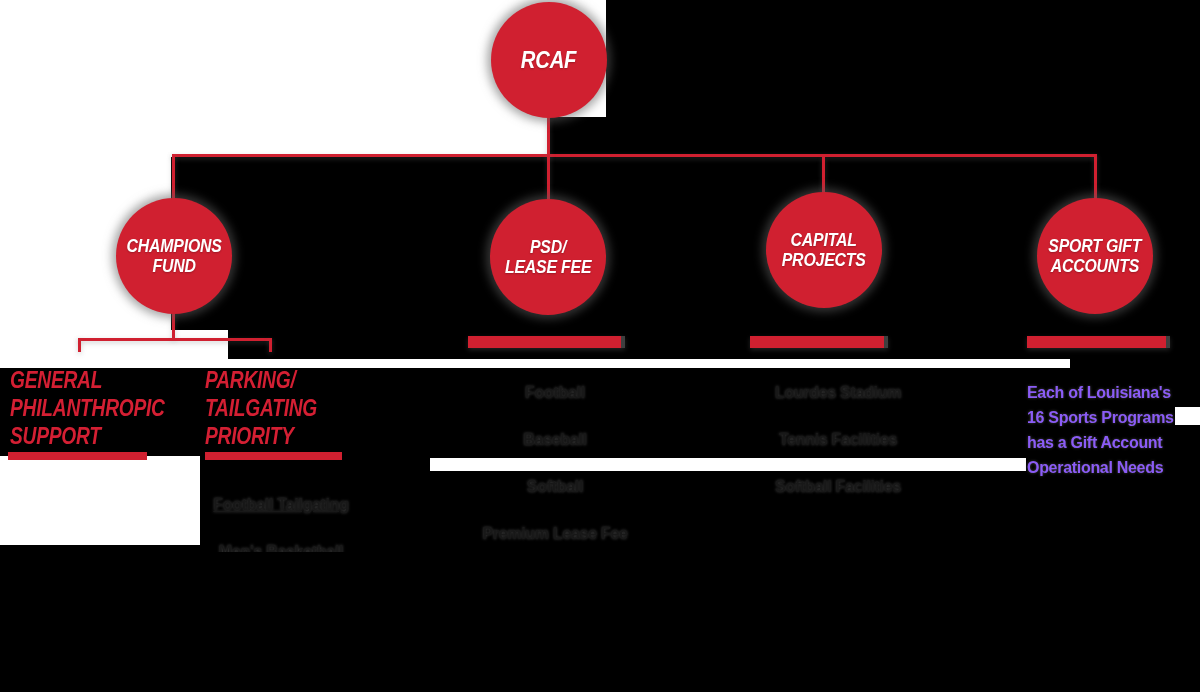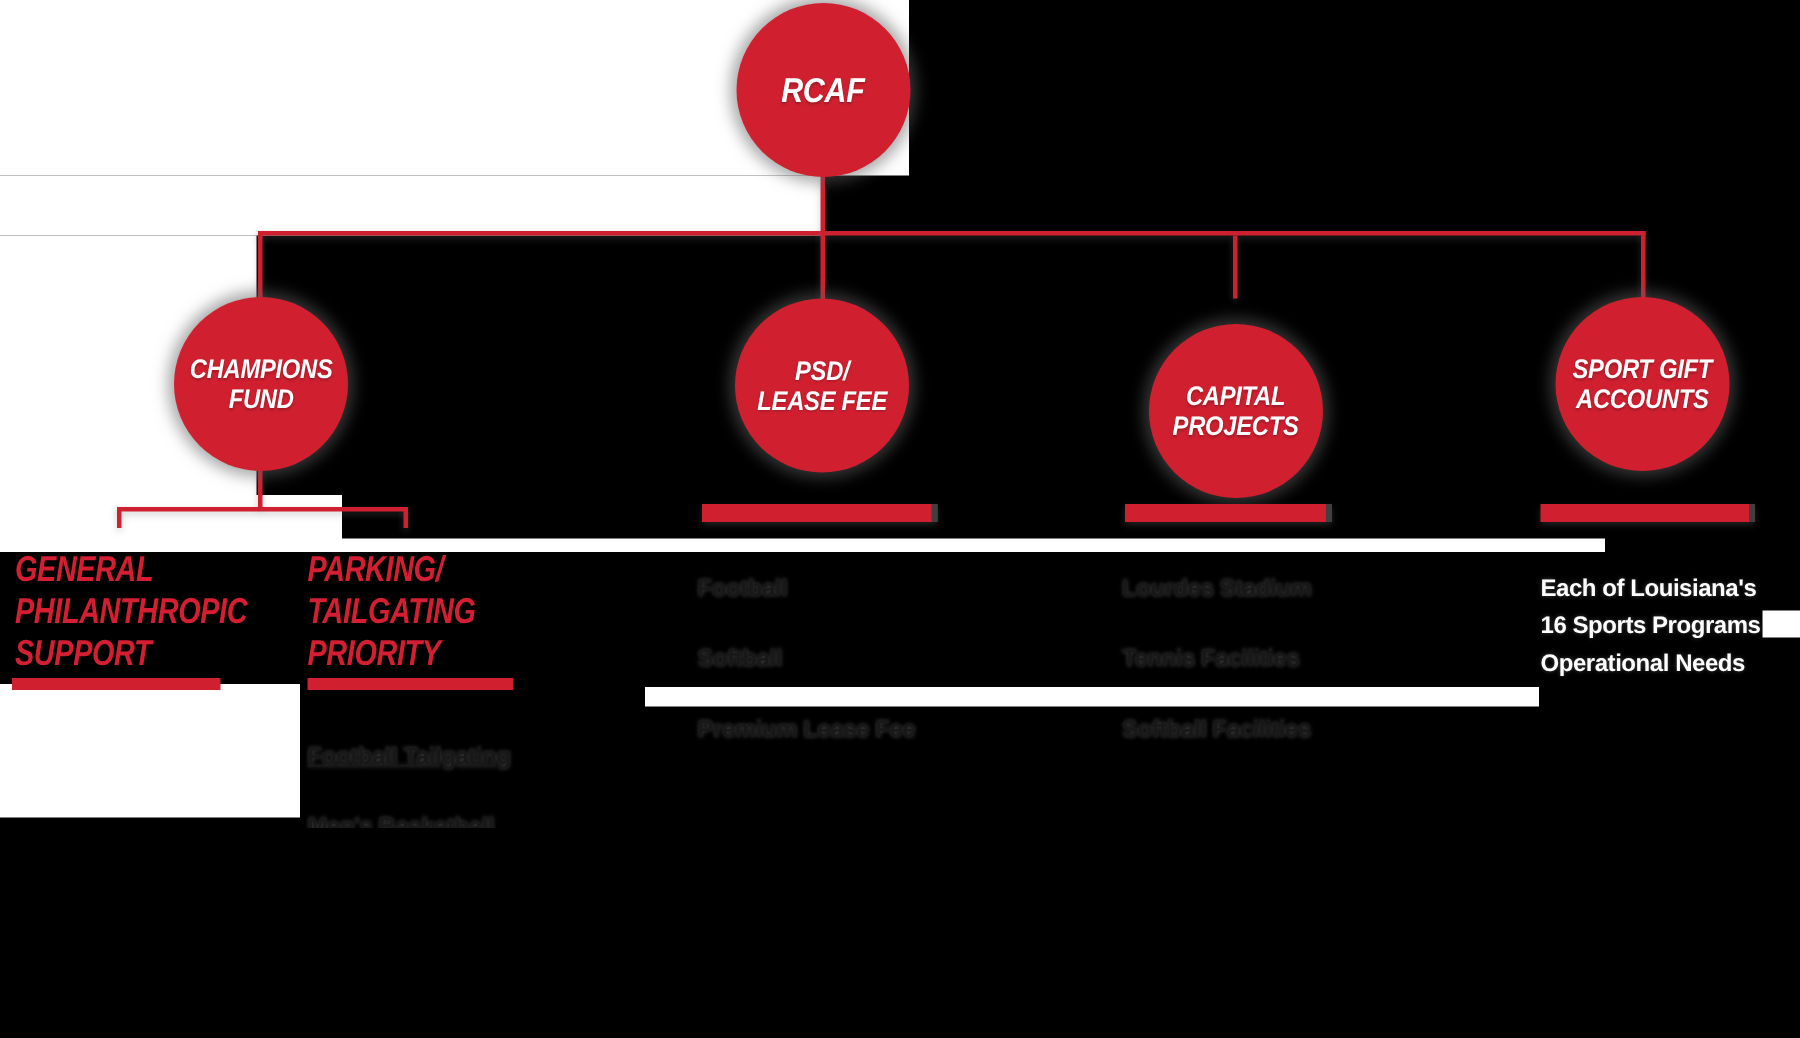--- a/index.html
+++ b/index.html
@@ -21,24 +21,24 @@
   .node .lbl.big{font-size:23px;line-height:24px;}
   .cline{position:absolute;background:#d02030;box-shadow:0 2px 5px rgba(115,115,115,.35);}
   .rbar{position:absolute;height:12px;background:#d02030;border-right:4px solid #3f3f3f;
         box-shadow:0 2px 5px rgba(115,115,115,.3);}
   .hbar{position:absolute;height:8px;background:#d02030;}
   .heading{position:absolute;color:#d41f33;font-weight:bold;font-style:italic;
     font-size:24px;line-height:28px;transform:scaleX(.8);transform-origin:left top;
     white-space:nowrap;letter-spacing:-.3px;}
   .list{position:absolute;color:#181818;font-weight:bold;font-size:16px;
     letter-spacing:-.3px;text-shadow:0 0 3px #454545;}
-  .list .li{line-height:20px;margin-bottom:27px;}
+  .list .li{line-height:20px;margin-bottom:27px;text-align:center;}
   .list.tight .li{line-height:24px;margin-bottom:23px;text-decoration:underline;}
   .list.leftcol .li{line-height:24px;margin-bottom:27px;}
-  .note{position:absolute;color:#ffffff;font-weight:bold;font-size:16px;
+  .note{position:absolute;color:#8b5cf6;font-weight:bold;font-size:16px;
     letter-spacing:-.3px;text-shadow:0 0 3px #454545;}
   .note div{line-height:25px;}
 </style>
 </head>
 <body>
 
 <div id="canvas">
 
   <div class="wp" style="left:0;top:0;width:606px;height:117px"></div>
   <div class="wp" style="left:0;top:117px;width:549px;height:40px"></div>
@@ -71,21 +71,21 @@
     </div>
   </div>
 
   <div class="node" style="left:490px;top:199px">
     <div class="lbl">
       <div>PSD/</div>
       <div>LEASE FEE</div>
     </div>
   </div>
 
-  <div class="node" style="left:766px;top:216px">
+  <div class="node" style="left:766px;top:192px">
     <div class="lbl">
       <div>CAPITAL</div>
       <div>PROJECTS</div>
     </div>
   </div>
 
   <div class="node" style="left:1037px;top:198px">
     <div class="lbl">
       <div>SPORT GIFT</div>
       <div>ACCOUNTS</div>
@@ -110,29 +110,31 @@
   </div>
   <div class="hbar" style="left:205px;top:452px;width:137px"></div>
   <div class="list tight" style="left:205px;top:493px;width:152px">
     <div class="li">Football Tailgating</div>
     <div class="li">Men's Basketball Parking</div>
     <div class="li">Football Parking</div>
   </div>
 
   <div class="list" style="left:465px;top:383px;width:180px">
     <div class="li">Football</div>
+    <div class="li">Baseball</div>
     <div class="li">Softball</div>
     <div class="li">Premium Lease Fee</div>
   </div>
 
   <div class="list" style="left:748px;top:383px;width:180px">
     <div class="li">Lourdes Stadium</div>
     <div class="li">Tennis Facilities</div>
     <div class="li">Softball Facilities</div>
   </div>
 
   <div class="note" style="left:1027px;top:380px;width:165px">
     <div>Each of Louisiana's</div>
     <div>16 Sports Programs</div>
+    <div>has a Gift Account</div>
     <div>Operational Needs</div>
   </div>
 
 </div>
 
 </body></html>

